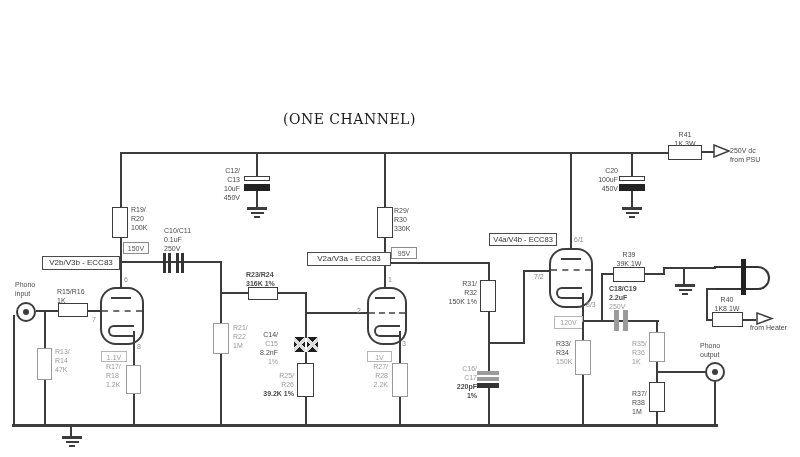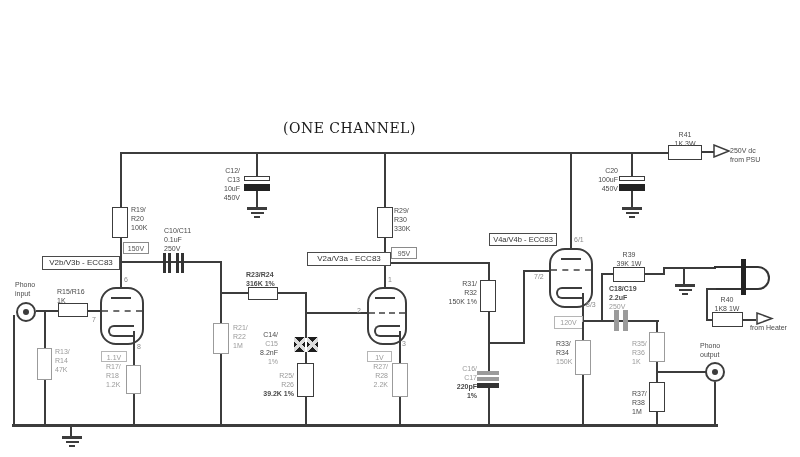--- a/index.html
+++ b/index.html
@@ -40,21 +40,21 @@
         background-image:linear-gradient(45deg,transparent 42%,#ddd 42%,#ddd 58%,transparent 58%),
                          linear-gradient(135deg,transparent 42%,#ddd 42%,#ddd 58%,transparent 58%)}
   .capsule{position:absolute;border:2px solid #333;border-left:none;border-radius:0 13px 13px 0;box-sizing:border-box}
   .arr{position:absolute}
 </style>
 </head>
 <body>
 
 <div class="stage">
 
-  <div class="title" style="left:283px;top:120px">(ONE CHANNEL)</div>
+  <div class="title" style="left:283px;top:111px">(ONE CHANNEL)</div>
 
   <div class="w" style="left:120px;top:152px;width:550px;height:2px"></div>
   <div class="w" style="left:12px;top:424px;width:706px;height:3px"></div>
   <div class="w" style="left:70px;top:427px;width:2px;height:9px"></div>
   <div class="gnd" style="left:61px;top:436px">
       <i class="a"></i>
       <i class="b"></i>
       <i class="c"></i>
     </div>
 

